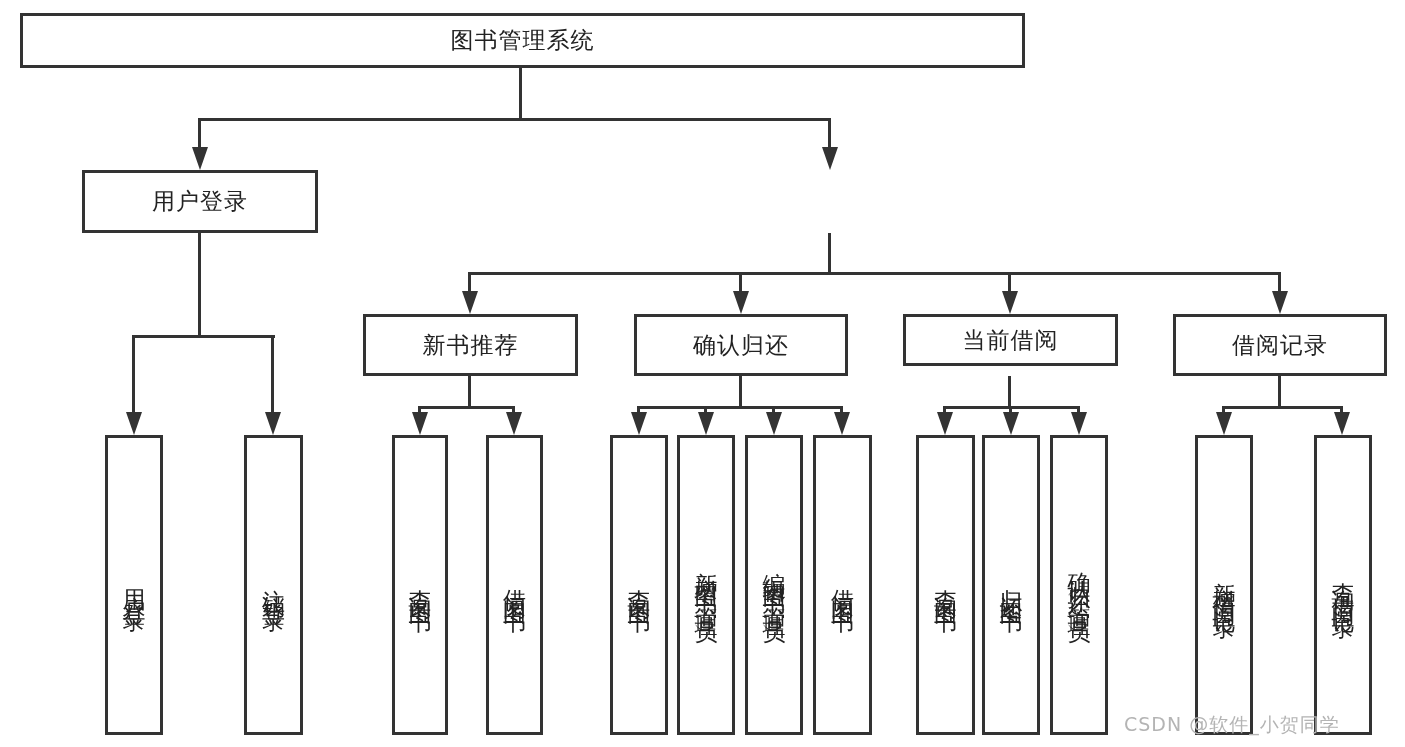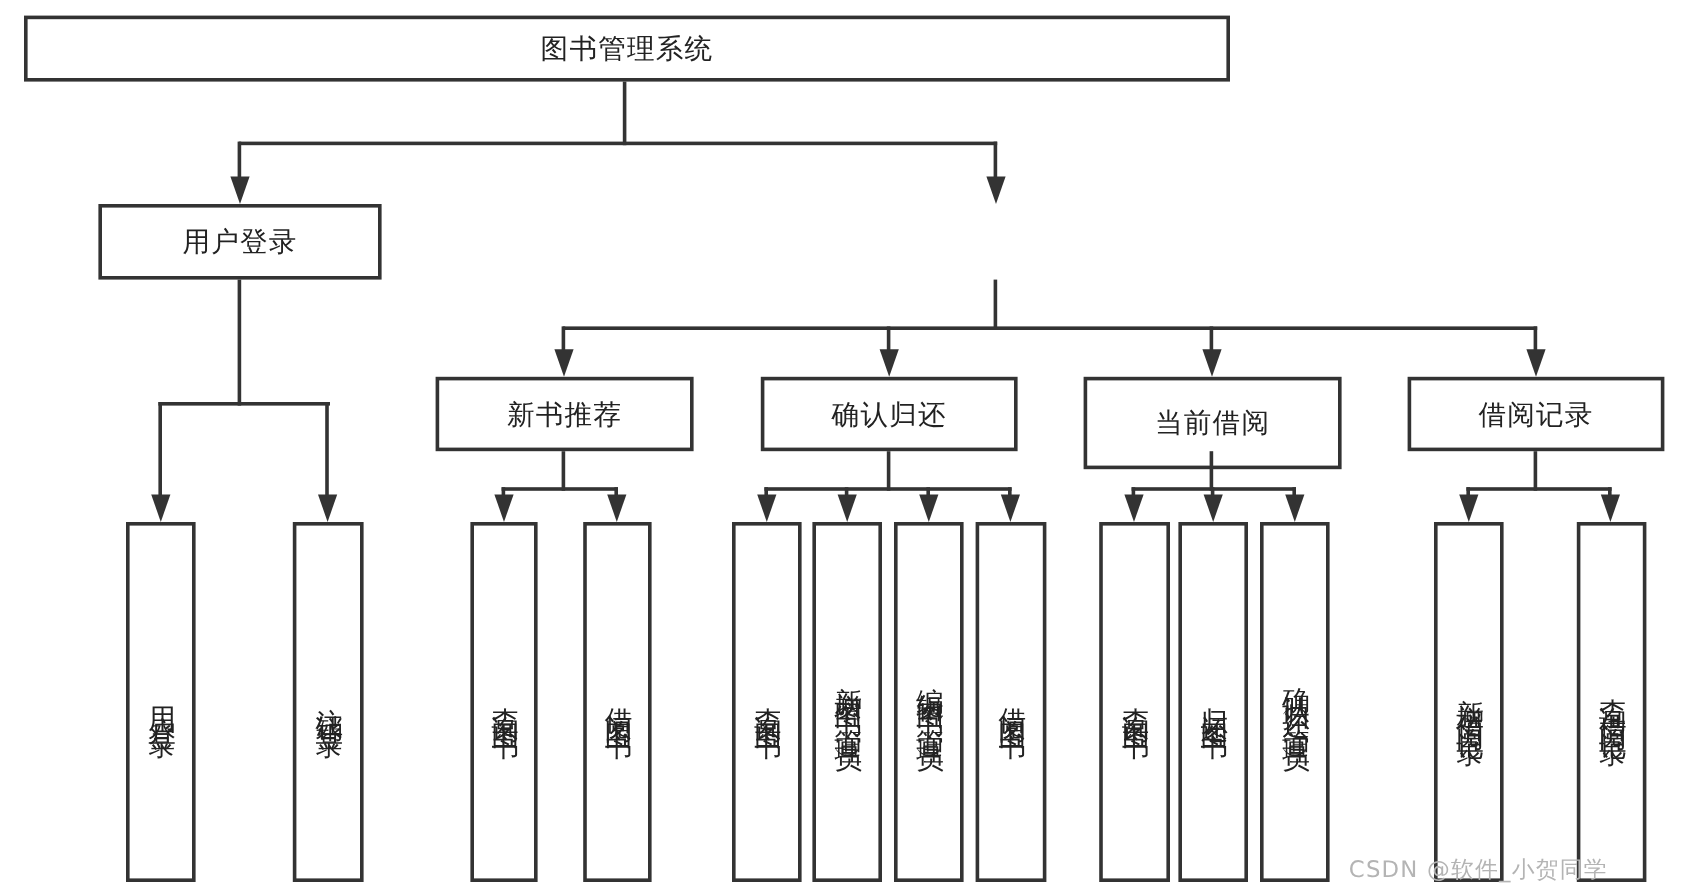--- a/index.html
+++ b/index.html
@@ -95,21 +95,21 @@
   <div class="arrow" style="left:1002px;top:291px;"></div>
   <div class="vline" style="left:1278px;top:272px;height:22px;"></div>
   <div class="arrow" style="left:1272px;top:291px;"></div>
 
   <div class="hbox" style="left:363px;top:314px;width:215px;height:62px;">
     <span>新书推荐</span>
   </div>
   <div class="hbox" style="left:634px;top:314px;width:214px;height:62px;">
     <span>确认归还</span>
   </div>
-  <div class="hbox" style="left:903px;top:314px;width:215px;height:77px;">
+  <div class="hbox" style="left:903px;top:314px;width:215px;height:52px;">
     <span>当前借阅</span>
   </div>
   <div class="hbox" style="left:1173px;top:314px;width:214px;height:62px;">
     <span>借阅记录</span>
   </div>
 
   <div class="vline" style="left:468px;top:376px;height:33px;"></div>
   <div class="hline" style="left:418px;top:406px;width:97px;"></div>
   <div class="vline" style="left:418px;top:406px;height:10px;"></div>
   <div class="arrow" style="left:412px;top:412px;"></div>

